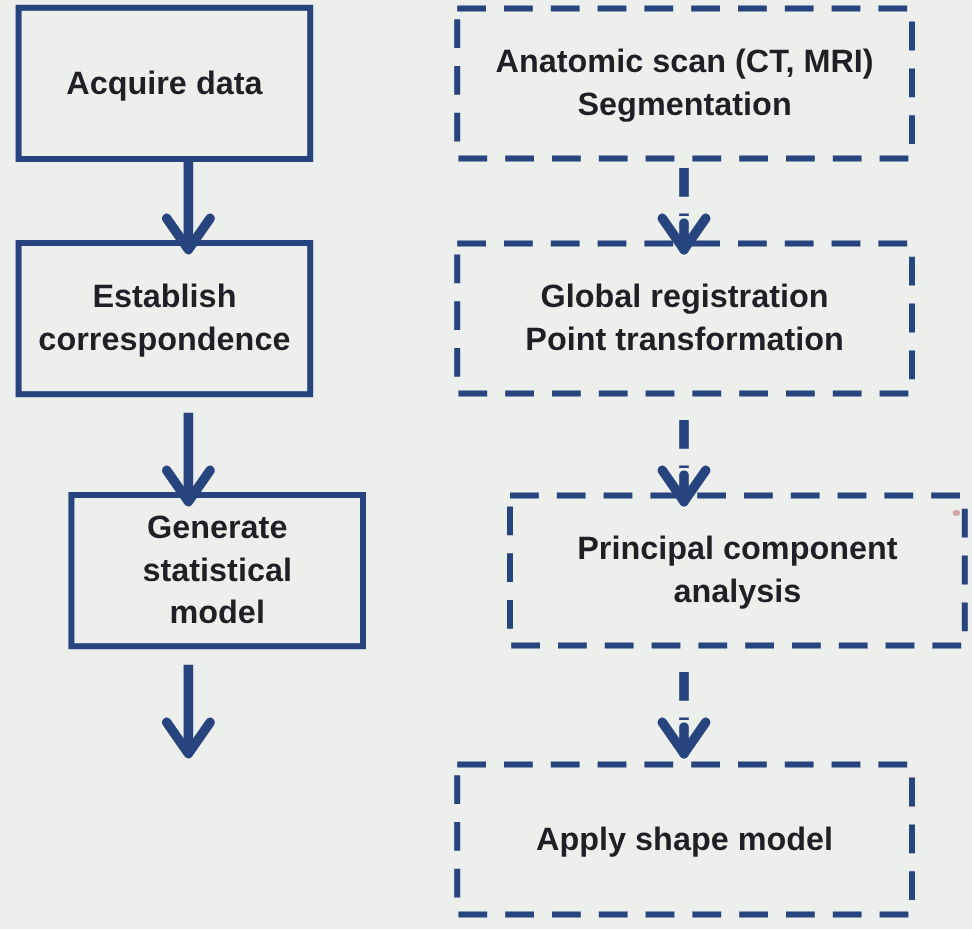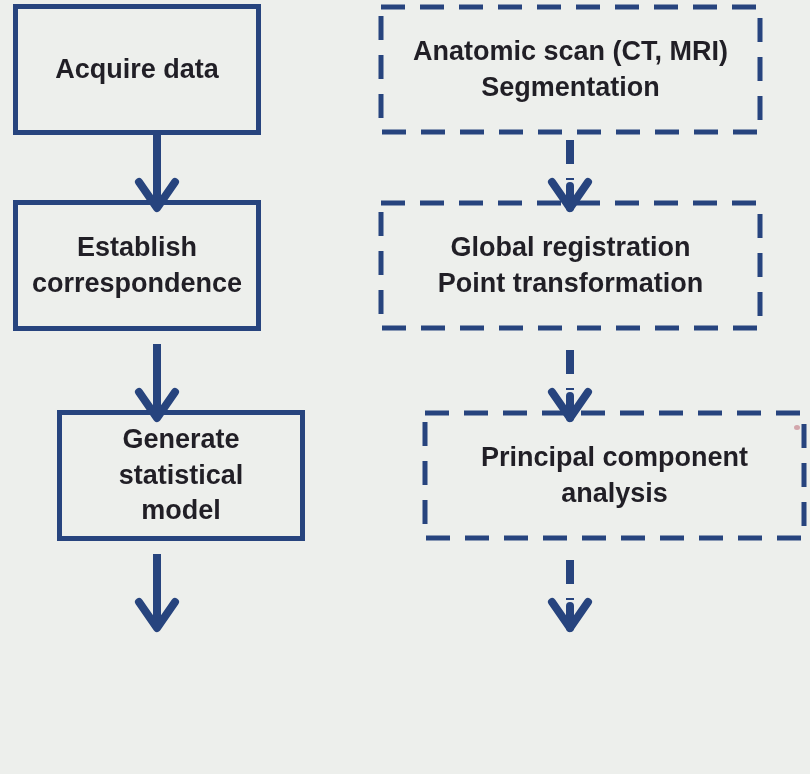--- a/index.html
+++ b/index.html
@@ -108,20 +108,26 @@
     <div class="label">Global registration
 Point transformation</div>
   </div>
   <div class="flow-box dashed-box right-col row-3">
     <svg class="box-outline" viewBox="0 0 385 131" preserveAspectRatio="none">
         <rect x="3" y="3" width="379" height="125"></rect>
       </svg>
     <div class="label">Principal component
 analysis</div>
   </div>
+  <div class="flow-box dashed-box right-col row-4">
+    <svg class="box-outline" viewBox="0 0 385 131" preserveAspectRatio="none">
+        <rect x="3" y="3" width="379" height="125"></rect>
+      </svg>
+    <div class="label">Apply shape model</div>
+  </div>
 
   <svg class="arrow-svg arrow-left arrow-row-1" viewBox="0 0 48 80">
     <path d="M24,0 L24,72"></path>
     <path d="M6,48 L24,74 L42,48"></path>
   </svg>
   <svg class="arrow-svg arrow-left arrow-row-2" viewBox="0 0 48 80">
     <path d="M24,0 L24,72"></path>
     <path d="M6,48 L24,74 L42,48"></path>
   </svg>
   <svg class="arrow-svg arrow-left arrow-row-3" viewBox="0 0 48 80">

